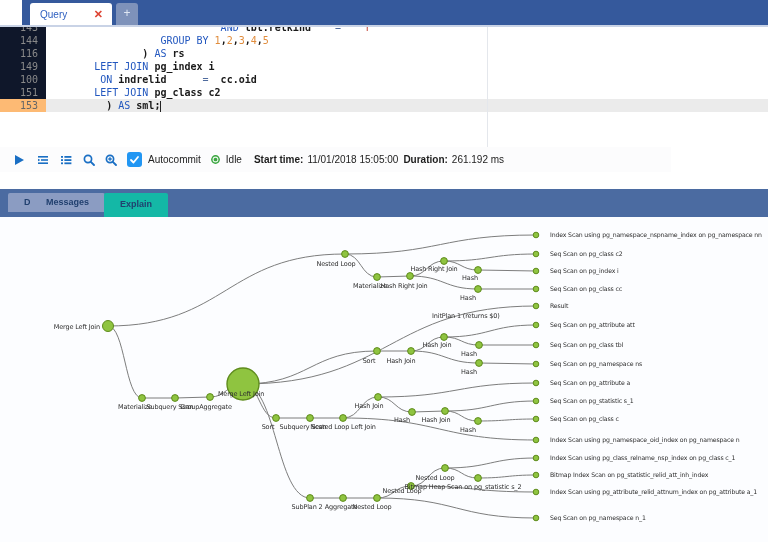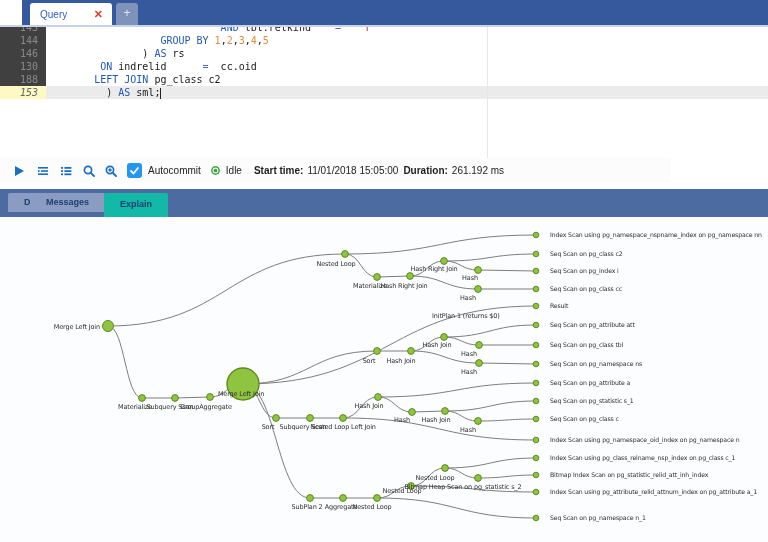--- a/index.html
+++ b/index.html
@@ -16,32 +16,32 @@
   .plustab { position:absolute; left:94px; top:3px; width:22px; height:22px; background:#7e92ba;
              border-radius:3px 3px 0 0; color:#dfe7f3; font-size:12px; text-align:center; line-height:20px; }
 
   
   .editor { position:absolute; left:0; top:27px; width:768px; height:137px; background:#ffffff; overflow:hidden; }
   .editor-inner { position:relative; margin-top:-6px; }
   .code-row { position:relative; height:13px; line-height:13px; white-space:pre;
               font-family:"DejaVu Sans Mono", monospace; font-size:10px; color:#1a1a1a; }
   .code-row.active { background:#ebebeb; }
   .gutter-cell { display:inline-block; width:46px; text-align:right; padding-right:8px;
-                 color:#8a8a8a; background:#404040; }
-  .code-row.active .gutter-cell { background:#fef9c3; color:#666;font-style:italic; }
+                 color:#8a8a8a; background:#0f172a; }
+  .code-row.active .gutter-cell { background:#fdba74; color:#666; }
   .tok-kw  { color:#2257bf; }
   .tok-num { color:#e08c3c; }
   .tok-str { color:#c0392b; }
   .tok-op  { color:#4f6b9e; }
-  .tok-id  { color:#1a1a1a; }
+  .tok-id  { color:#1a1a1a;font-weight:bold; }
   .caret { display:inline-block; width:1px; height:11px; background:#222; vertical-align:middle; }
   .editor-divider { position:absolute; left:487px; top:27px; width:1px; height:137px; background:#e4e7ec; }
 
   
-  .toolbar { position:absolute; left:0; top:158px; width:671px; height:25px; background:#fcfcfd;
+  .toolbar { position:absolute; left:0; top:147px; width:671px; height:25px; background:#fcfcfd;
              display:flex; align-items:center; font-size:10px; color:#222; }
   .tb-icon { width:14px; height:14px; flex:none; cursor:pointer; }
   .tb-icon svg { display:block; }
   .autocommit-box { width:15px; height:15px; background:#2196f3; border-radius:3px; flex:none;
                     display:flex; align-items:center; justify-content:center; cursor:pointer; }
   .status-label { font-weight:bold; color:#1c1c1c; }
   .sp { flex:none; }
 
   
   .rtabbar { position:absolute; left:0; top:189px; width:768px; height:28px; background:#4b6ba1; }
@@ -63,23 +63,24 @@
     <span class="qtab-close">✕</span>
   </div>
   <div class="plustab">+</div>
 </div>
 <div class="topbar-underline"></div>
 
 <div class="editor">
   <div class="editor-inner" id="code-lines">
       <div class="code-row"><span class="gutter-cell">143</span><span class="tok-id">                             </span><span class="tok-kw">AND</span><span class="tok-id"> tbl.relkind    </span><span class="tok-op">=</span><span class="tok-id">   </span><span class="tok-str">'r'</span></div>
       <div class="code-row"><span class="gutter-cell">144</span><span class="tok-id">                   </span><span class="tok-kw">GROUP BY</span><span class="tok-id"> </span><span class="tok-num">1</span><span class="tok-id">,</span><span class="tok-num">2</span><span class="tok-id">,</span><span class="tok-num">3</span><span class="tok-id">,</span><span class="tok-num">4</span><span class="tok-id">,</span><span class="tok-num">5</span></div>
-      <div class="code-row"><span class="gutter-cell">146</span><span class="tok-id">                ) </span><span class="tok-kw">AS</span><span class="tok-id"> rs</span></div>
-      <div class="code-row"><span class="gutter-cell">130</span><span class="tok-id">         </span><span class="tok-kw">ON</span><span class="tok-id"> indrelid      </span><span class="tok-op">=</span><span class="tok-id">  cc.oid</span></div>
-      <div class="code-row"><span class="gutter-cell">188</span><span class="tok-id">        </span><span class="tok-kw">LEFT JOIN</span><span class="tok-id"> pg_class c2</span></div>
+      <div class="code-row"><span class="gutter-cell">116</span><span class="tok-id">                ) </span><span class="tok-kw">AS</span><span class="tok-id"> rs</span></div>
+      <div class="code-row"><span class="gutter-cell">149</span><span class="tok-id">        </span><span class="tok-kw">LEFT JOIN</span><span class="tok-id"> pg_index i</span></div>
+      <div class="code-row"><span class="gutter-cell">100</span><span class="tok-id">         </span><span class="tok-kw">ON</span><span class="tok-id"> indrelid      </span><span class="tok-op">=</span><span class="tok-id">  cc.oid</span></div>
+      <div class="code-row"><span class="gutter-cell">151</span><span class="tok-id">        </span><span class="tok-kw">LEFT JOIN</span><span class="tok-id"> pg_class c2</span></div>
       <div class="code-row active"><span class="gutter-cell">153</span><span class="tok-id">          ) </span><span class="tok-kw">AS</span><span class="tok-id"> sml;</span><span class="caret"></span></div>
     </div>
 </div>
 <div class="editor-divider"></div>
 
 <div class="toolbar">
   <div class="sp" style="width:12px"></div>
   <div class="tb-icon">
     <svg width="14" height="14" viewBox="0 0 14 14">
         <polygon points="3,2 12,7 3,12" fill="#1a6fc4"></polygon>

